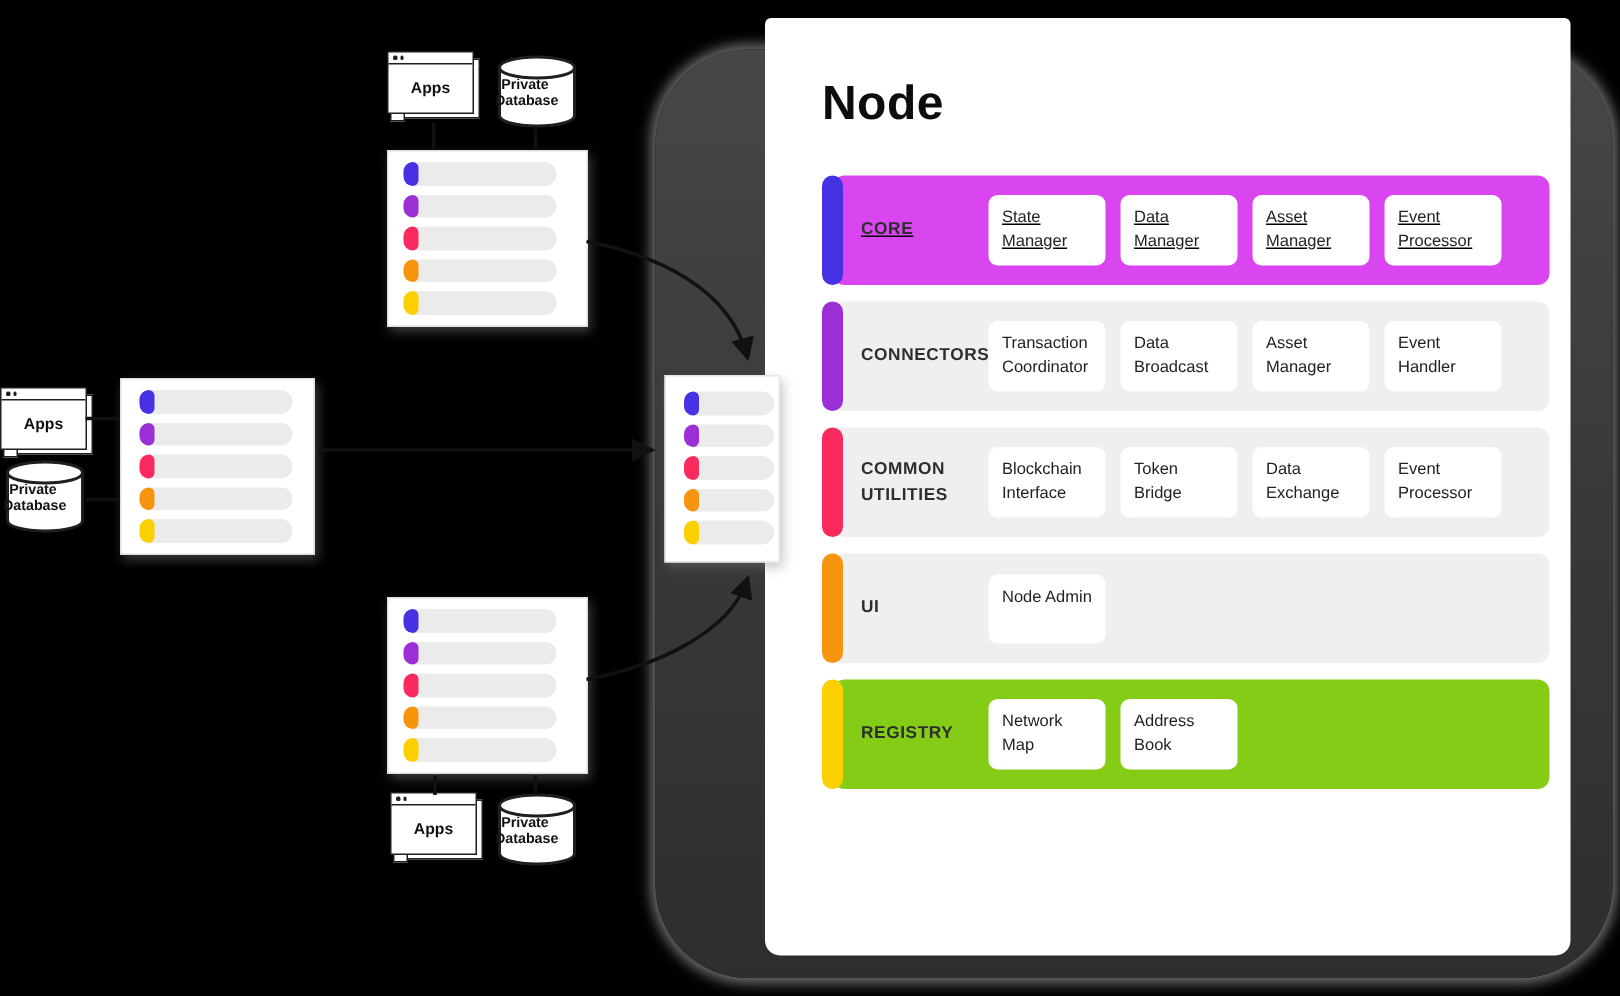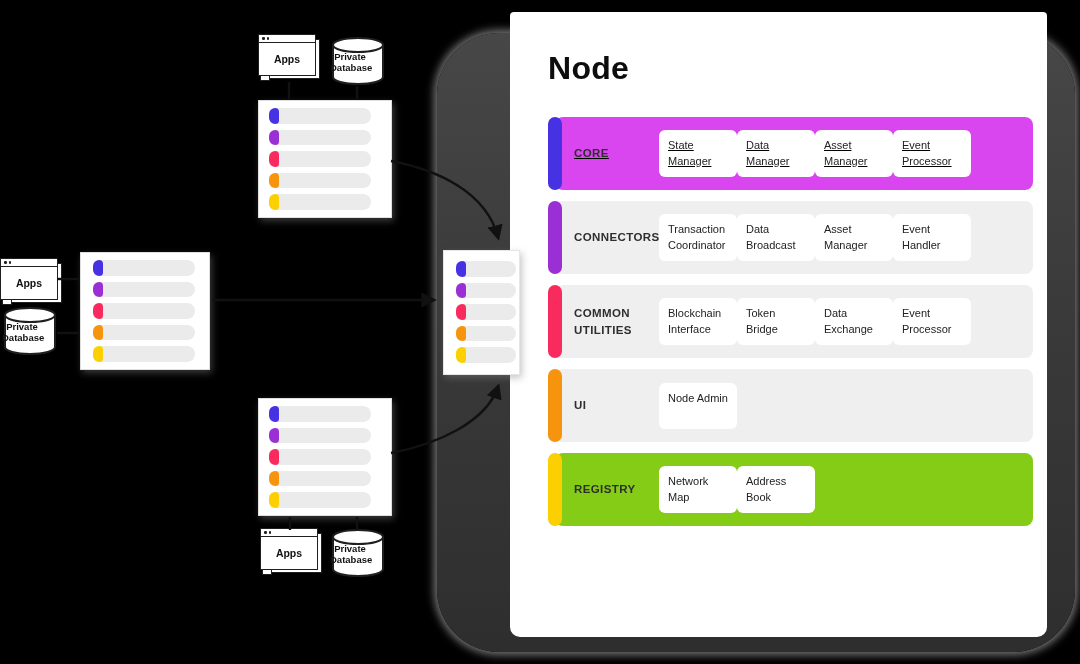--- a/index.html
+++ b/index.html
@@ -35,21 +35,21 @@
   .row-body {
     flex:1; background:#efefef; border-radius:8px;
     margin-left:-7px; display:flex; align-items:center;
     padding-left:19px; position:relative; z-index:1;
   }
   .row-label {
     width:85px; flex:none;
     font-size:11.5px; font-weight:700; color:#2e2e2e;
     letter-spacing:0.4px; line-height:1.45; text-transform:uppercase;
   }
-  .row-cards { display:flex; }
+  .row-cards { display:flex; gap:10px; }
   .card {
     width:78px; min-height:46px; background:#fff; border-radius:6px;
     padding:8px 9px; font-size:11px; line-height:1.45; font-weight:500; color:#222;
   }
 
   
   .node-card {
     position:absolute; background:#fff;
     border:1px solid #dedede;
     box-shadow:2px 3px 7px rgba(130,130,130,0.45);

